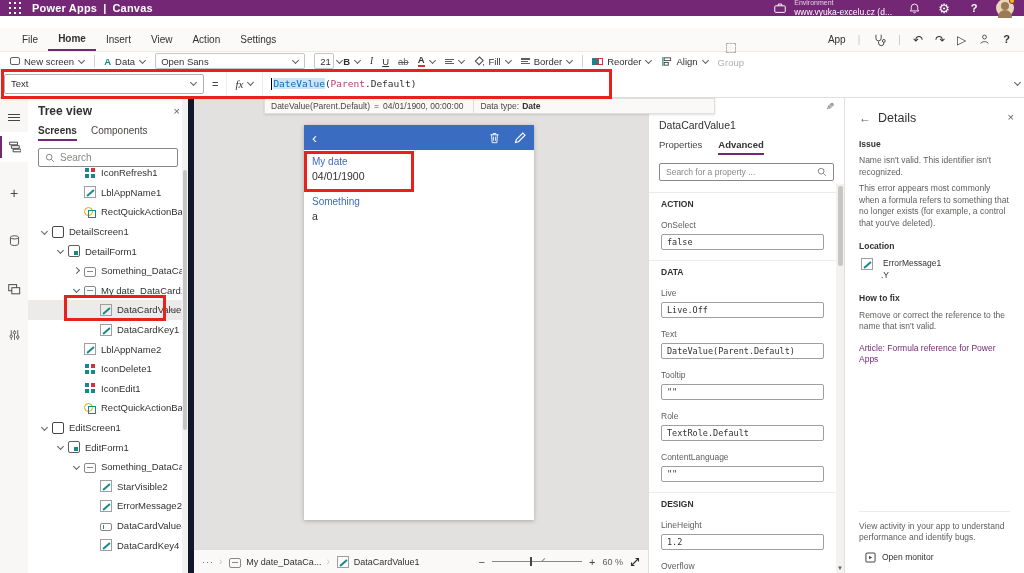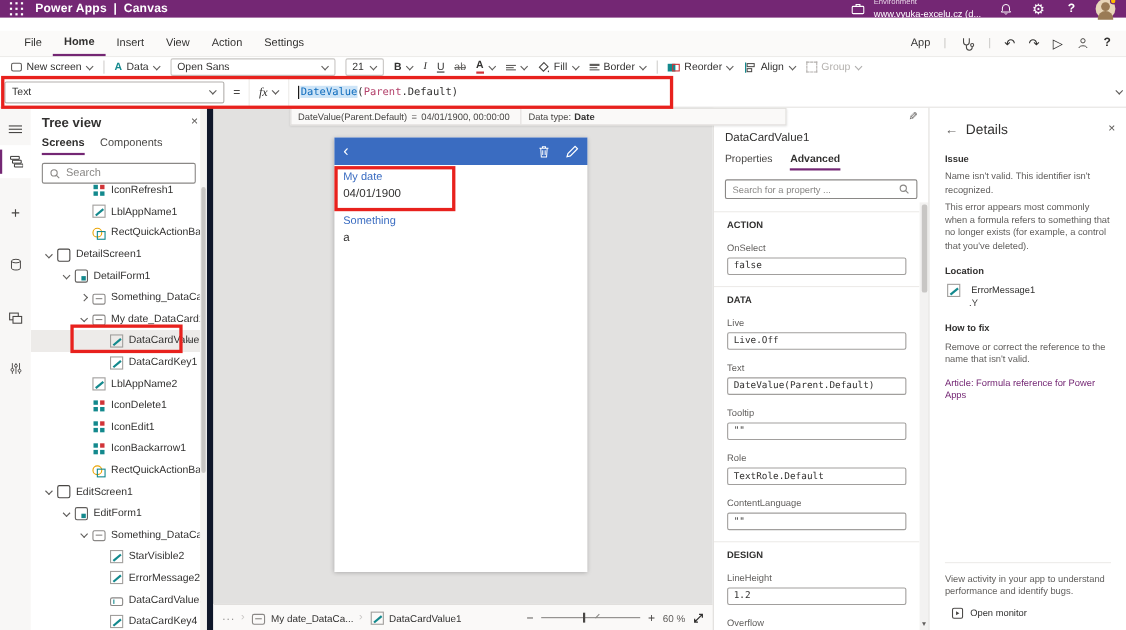--- a/index.html
+++ b/index.html
@@ -28,27 +28,27 @@
   #menu-items { display:flex; }
   .menu-item { display:flex; align-items:center; padding:0 10px; font-size:10px; color:#323130; cursor:pointer; }
   .menu-item.active { font-weight:bold; border-bottom:2px solid #742774; }
   #menu-right { margin-left:auto; display:flex; align-items:center; gap:12px; padding-right:14px; color:#323130; }
   .msep { color:#c8c6c4; }
   .m-ic { font-size:12px; line-height:1; color:#323130; }
 
   
   #toolbar { position:absolute; top:52px; left:0; right:0; height:18px; background:#fff; display:flex; align-items:center; gap:9px; padding-left:10px; font-size:9.5px; color:#323130; }
   .tb-item { display:flex; align-items:center; gap:4px; white-space:nowrap; }
-  .tb-item.disabled { color:#b3b0ad; }
+  .tb-item.disabled { color:#b3b0ad;flex-direction:column; }
   .chevd { width:7px; height:7px; position:relative; }
   .chevd::before { content:""; position:absolute; left:1px; top:0px; width:4px; height:4px; border-right:1px solid #605e5c; border-bottom:1px solid #605e5c; transform:rotate(45deg); }
   .tb-sep { width:1px; height:12px; background:#d2d0ce; }
   .selbox { border:1px solid #c8c6c4; border-radius:2px; height:16px; display:flex; align-items:center; padding:0 5px; gap:5px; background:#fff; }
   .selbox.font { width:150px; justify-content:space-between; }
-  .selbox.size { width:35px; justify-content:space-between; }
+  .selbox.size { width:20px; justify-content:space-between; }
   .glyph-b { font-weight:bold; } .glyph-i { font-style:italic; font-family:"Liberation Serif", serif; }
   .glyph-u { text-decoration:underline; }
   .glyph-s { text-decoration:line-through; color:#605e5c; }
   .glyph-a { font-weight:bold; border-bottom:2px solid #d13438; line-height:1; }
   .mini-lines { display:inline-block; width:9px; }
   .mini-lines i { display:block; height:1px; background:#605e5c; margin:1px 0; }
   .mini-lines i:nth-child(2){ width:7px; }
   .sq-teal { width:7px; height:7px; background:#13898d; display:inline-block; }
   .sq-pink { width:7px; height:7px; border:1px solid #d13438; display:inline-block; margin-left:-3px; margin-top:3px; }
 
@@ -461,25 +461,20 @@
             <span class="ti ti-icon"></span>
             <span class="tree-label">IconDelete1</span>
           </div>
           <div class="tree-row" style="padding-left: 44px;">
             <span class="chev"></span>
             <span class="ti ti-icon"></span>
             <span class="tree-label">IconEdit1</span>
           </div>
           <div class="tree-row" style="padding-left: 44px;">
             <span class="chev"></span>
-            <span class="ti ti-icon"></span>
-            <span class="tree-label">IconBackarrow1</span>
-          </div>
-          <div class="tree-row" style="padding-left: 44px;">
-            <span class="chev"></span>
             <span class="ti ti-rect"></span>
             <span class="tree-label">RectQuickActionBar2</span>
           </div>
           <div class="tree-row" style="padding-left: 12px;">
             <span class="chev chev-down"></span>
             <span class="ti ti-screen"></span>
             <span class="tree-label">EditScreen1</span>
           </div>
           <div class="tree-row" style="padding-left: 28px;">
             <span class="chev chev-down"></span>

